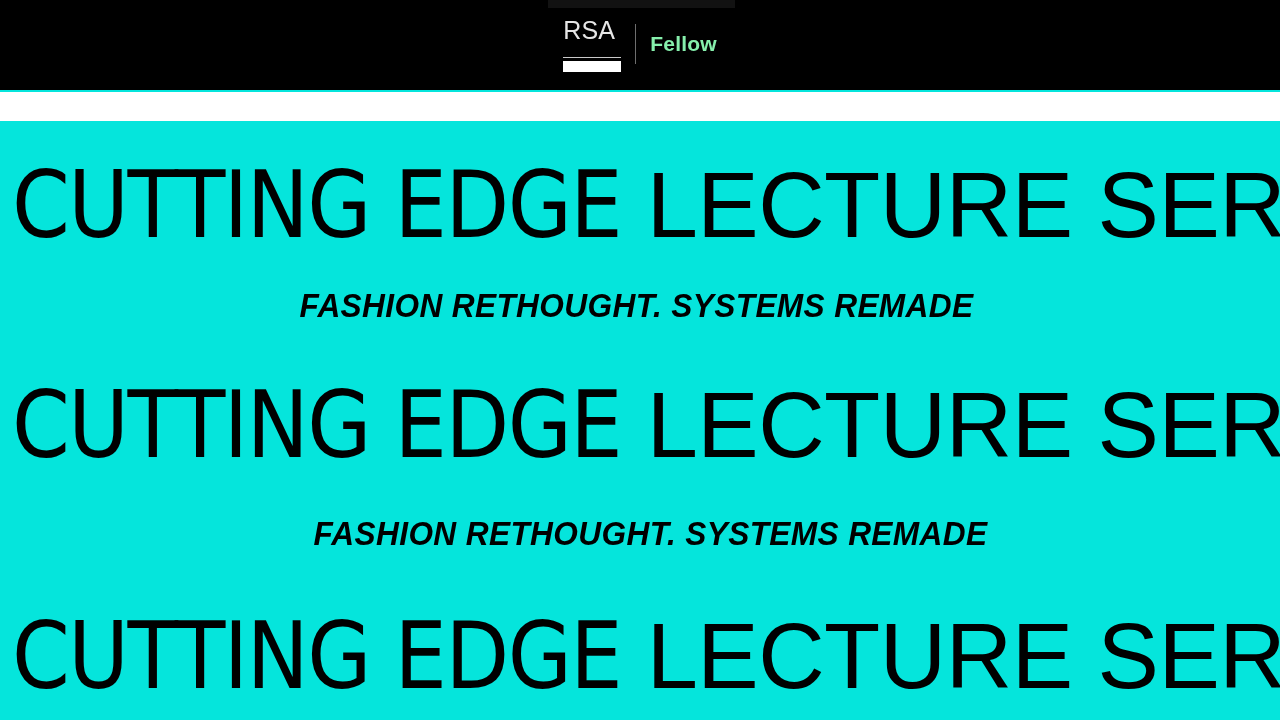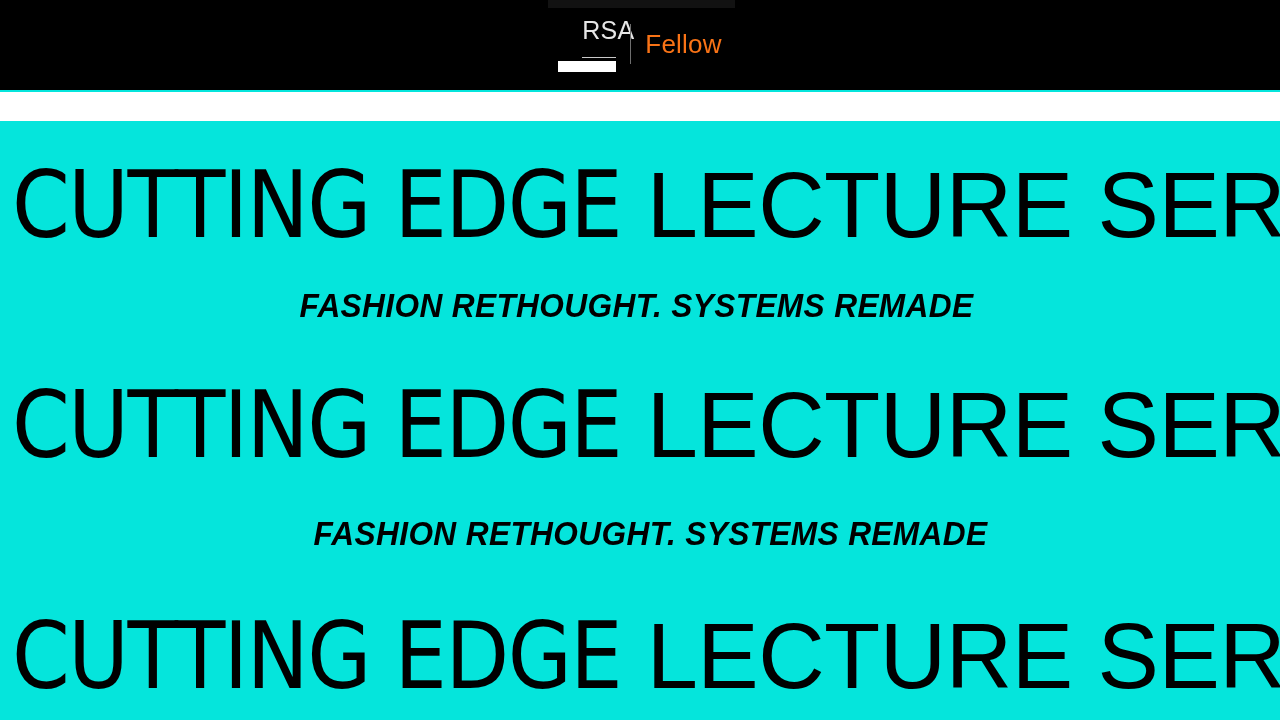--- a/index.html
+++ b/index.html
@@ -51,38 +51,37 @@
   .rsa-word {
     font-family: "Liberation Sans", sans-serif;
     font-size: 25px;
     line-height: 26px;
     letter-spacing: 0.2px;
     color: #e6e6e6;
     font-weight: 400;
     text-align: left;
     padding-bottom: 14px;
     border-bottom: 1.5px solid #c9c9c9;
-    margin-left: 24px;
   }
   .rsa-bar {
     margin-top: 3px;
     height: 11px;
     background: #ffffff;
   }
   .logo-divider {
     width: 1px;
     height: 40px;
     background: #6e6e6e;
   }
   .logo-fellow {
     font-family: "Liberation Sans", sans-serif;
-    font-size: 26px;
+    font-size: 21px;
     line-height: 24px;
-    font-weight: 400;
-    color: #f97316;
+    font-weight: 700;
+    color: #86efac;
     letter-spacing: 0.2px;
   }
 
   
   .accent-rule {
     width: 1280px;
     height: 2px;
     background: #05E5DC;
   }
   .white-gap {

